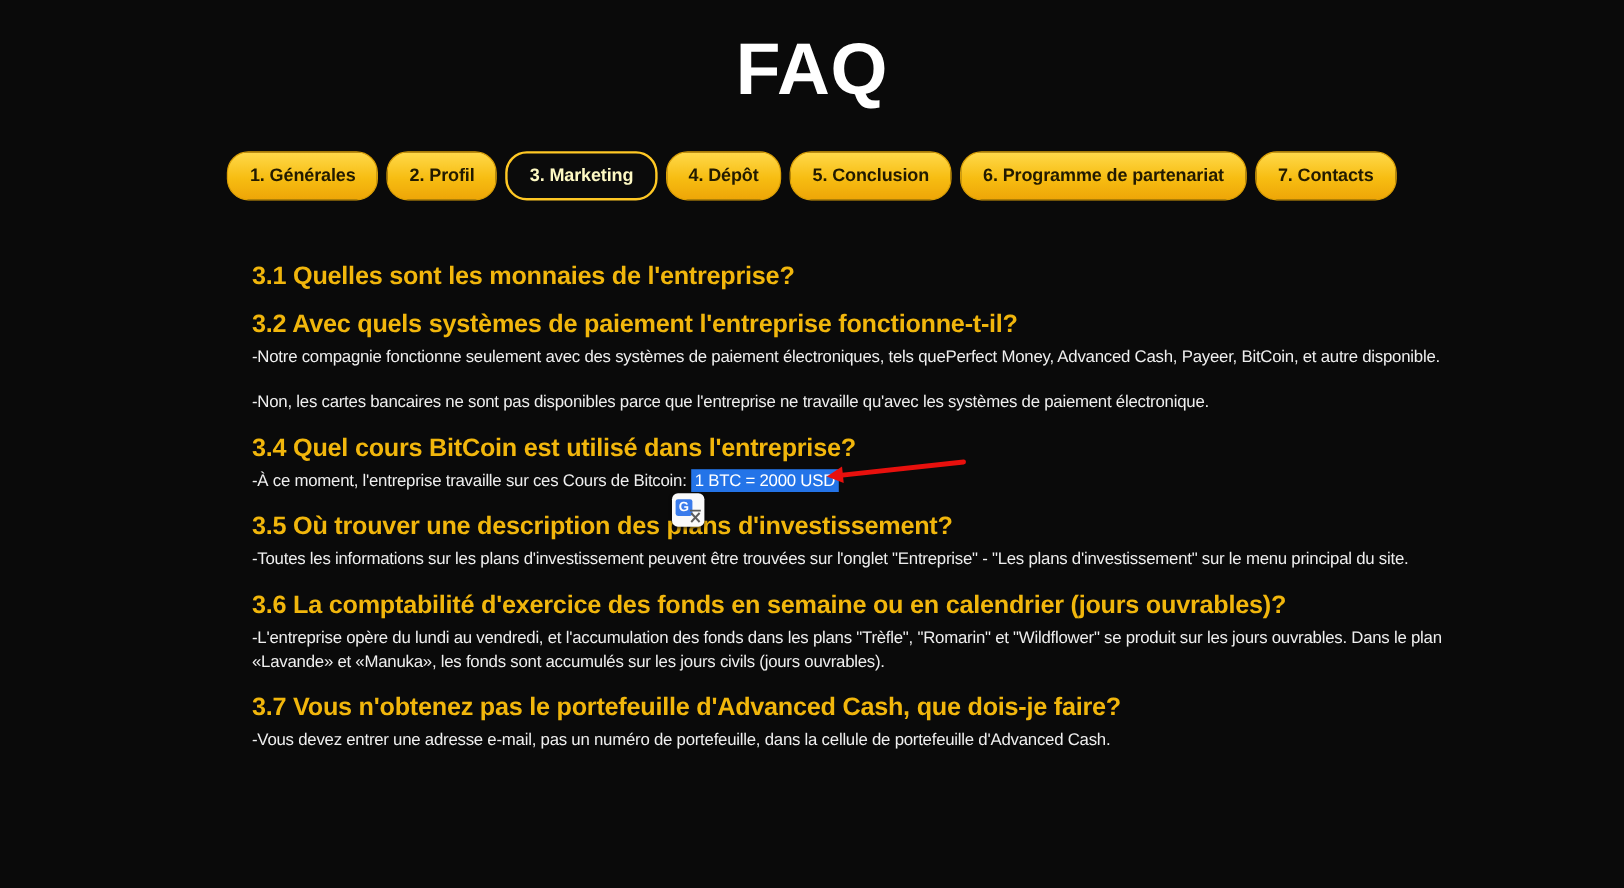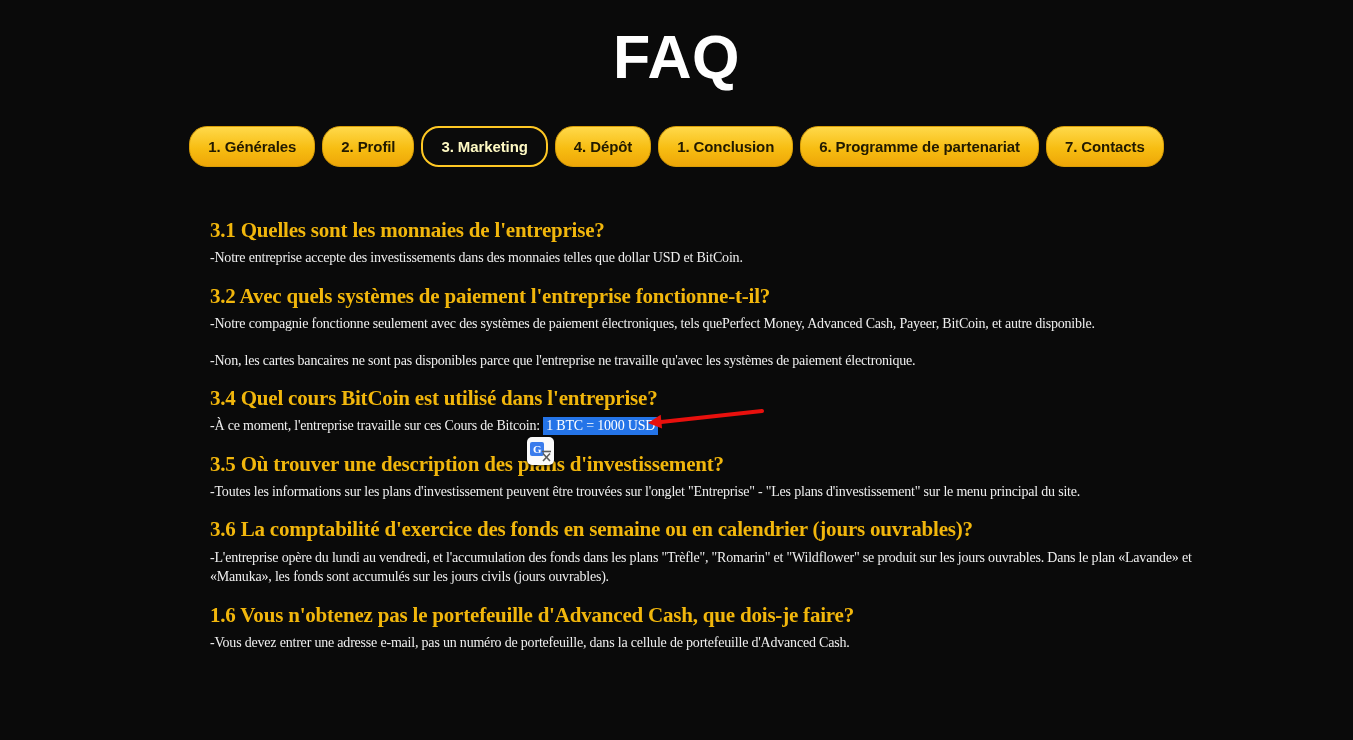--- a/index.html
+++ b/index.html
@@ -41,21 +41,20 @@
     border: 1px solid #d99e06;
   }
   .tab.active {
     background: #0b0b0b;
     border: 2px solid #ffc824;
     color: #fef9c3;
   }
   .content {
     margin: 52px 0 0 210px;
     width: 1005px;
-    font-family: Liberation Serif, serif;
   }
   .faq-section { margin-bottom: 17px; }
   .section-heading {
     margin: 0 0 6px 0;
     color: #f1b60c;
     font-size: 21px;
     font-weight: bold;
     letter-spacing: -0.2px;
     line-height: 1.1;
   }
@@ -107,44 +106,43 @@
 </head>
 <body>
 
 <h1 class="page-title">FAQ</h1>
 
 <nav class="tabs">
   <div class="tab">1. Générales</div>
   <div class="tab">2. Profil</div>
   <div class="tab active">3. Marketing</div>
   <div class="tab">4. Dépôt</div>
-  <div class="tab">1. Conclusion</div>
+  <div class="tab">5. Conclusion</div>
   <div class="tab">6. Programme de partenariat</div>
   <div class="tab">7. Contacts</div>
 </nav>
 
 <main class="content">
 
   <section class="faq-section">
     <h2 class="section-heading">3.1 Quelles sont les monnaies de l'entreprise?</h2>
-    <p class="section-body">-Notre entreprise accepte des investissements dans des monnaies telles que dollar USD et BitCoin.</p>
   </section>
 
   <section class="faq-section">
     <h2 class="section-heading">3.2 Avec quels systèmes de paiement l'entreprise fonctionne-t-il?</h2>
     <p class="section-body">-Notre compagnie fonctionne seulement avec des systèmes de paiement électroniques, tels quePerfect Money, Advanced Cash, Payeer, BitCoin, et autre disponible.</p>
   </section>
 
   <section class="faq-section">
     <p class="section-body">-Non, les cartes bancaires ne sont pas disponibles parce que l'entreprise ne travaille qu'avec les systèmes de paiement électronique.</p>
   </section>
 
   <section class="faq-section">
     <h2 class="section-heading">3.4 Quel cours BitCoin est utilisé dans l'entreprise?</h2>
-    <p class="section-body"><span>-À ce moment, l'entreprise travaille sur ces Cours de Bitcoin: </span><span class="hl"><span>1 BTC = 1000 USD</span><svg class="arrow-svg" width="125" height="28" viewBox="0 0 125 28">
+    <p class="section-body"><span>-À ce moment, l'entreprise travaille sur ces Cours de Bitcoin: </span><span class="hl"><span>1 BTC = 2000 USD</span><svg class="arrow-svg" width="125" height="28" viewBox="0 0 125 28">
             <line x1="116" y1="5" x2="15" y2="16" stroke="#e8100d" stroke-width="4" stroke-linecap="round"></line>
             <polygon points="2,17 14.7,8.8 16.1,22.4" fill="#e8100d"></polygon>
           </svg><span class="gt-icon">
             <span class="gt-g">G</span>
             <svg class="gt-zh" width="13" height="14" viewBox="0 0 13 14">
               <line x1="2" y1="3.5" x2="11" y2="3.5" stroke="#5c5c5c" stroke-width="1.6"></line>
               <line x1="3" y1="13" x2="10" y2="5.5" stroke="#5c5c5c" stroke-width="1.6"></line>
               <line x1="3" y1="5.5" x2="10" y2="13" stroke="#5c5c5c" stroke-width="1.6"></line>
             </svg>
           </span></span></p>
@@ -154,17 +152,17 @@
     <h2 class="section-heading">3.5 Où trouver une description des plans d'investissement?</h2>
     <p class="section-body">-Toutes les informations sur les plans d'investissement peuvent être trouvées sur l'onglet "Entreprise" - "Les plans d'investissement" sur le menu principal du site.</p>
   </section>
 
   <section class="faq-section">
     <h2 class="section-heading">3.6 La comptabilité d'exercice des fonds en semaine ou en calendrier (jours ouvrables)?</h2>
     <p class="section-body">-L'entreprise opère du lundi au vendredi, et l'accumulation des fonds dans les plans "Trèfle", "Romarin" et "Wildflower" se produit sur les jours ouvrables. Dans le plan «Lavande» et «Manuka», les fonds sont accumulés sur les jours civils (jours ouvrables).</p>
   </section>
 
   <section class="faq-section">
-    <h2 class="section-heading">1.6 Vous n'obtenez pas le portefeuille d'Advanced Cash, que dois-je faire?</h2>
+    <h2 class="section-heading">3.7 Vous n'obtenez pas le portefeuille d'Advanced Cash, que dois-je faire?</h2>
     <p class="section-body">-Vous devez entrer une adresse e-mail, pas un numéro de portefeuille, dans la cellule de portefeuille d'Advanced Cash.</p>
   </section>
 
 </main>
 
 </body></html>

